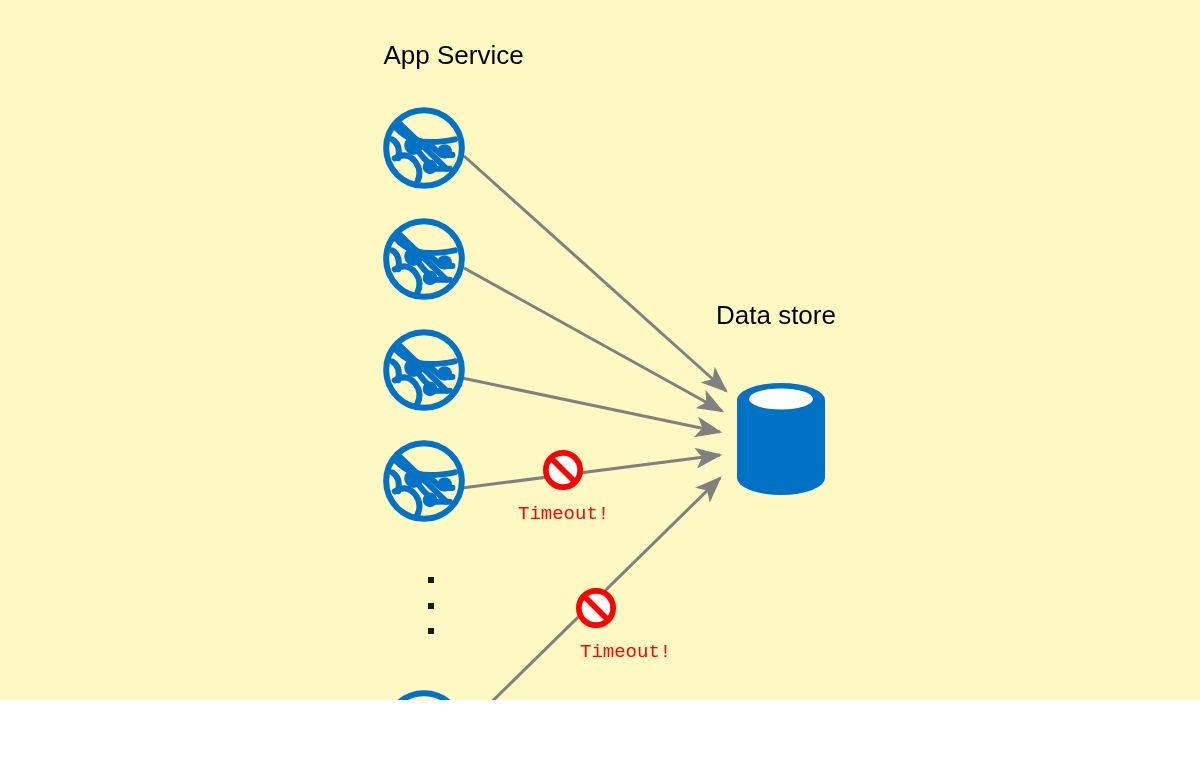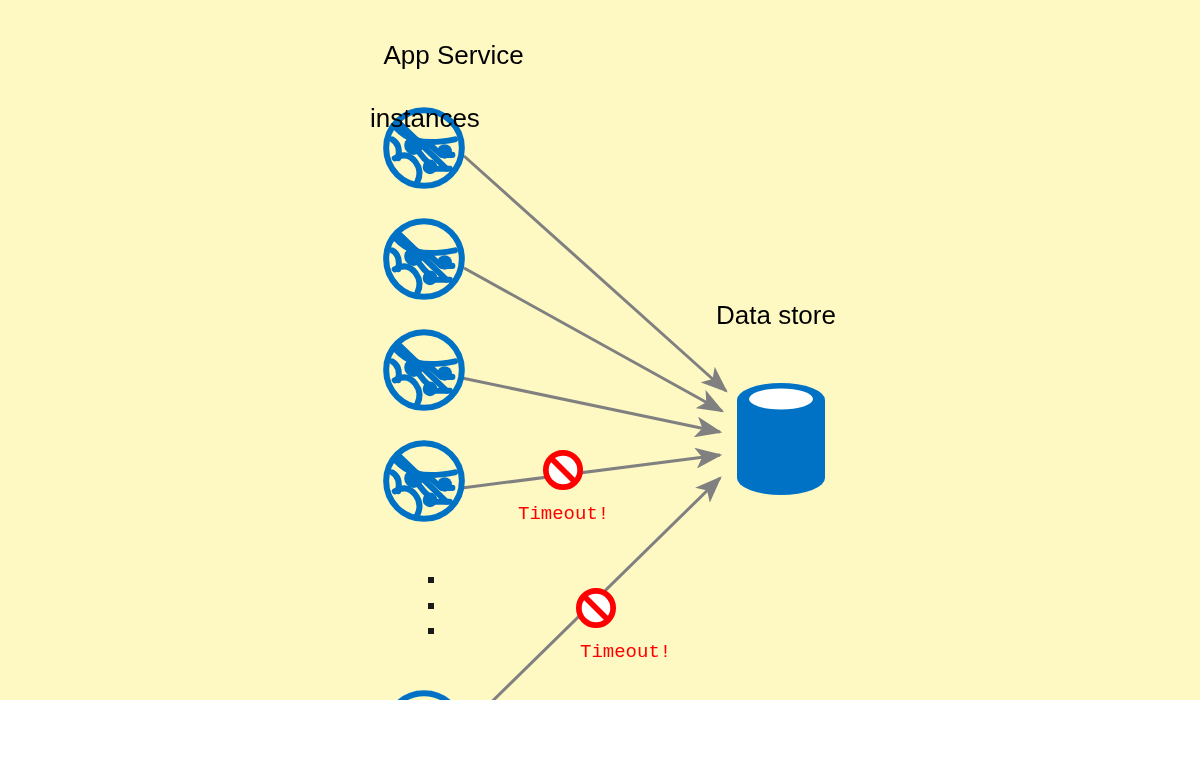--- a/index.html
+++ b/index.html
@@ -122,21 +122,20 @@
     </g>
 
     <g id="timeout-markers-group">
       <use href="#prohibition-icon" x="541" y="448" width="44" height="44"></use>
       <use href="#prohibition-icon" x="574" y="586" width="44" height="44"></use>
     </g>
   </svg>
 
   <div class="label-text" id="app-service-label">
     <span class="line1">App Service</span>
-    <span class="line2">instances</span>
   </div>
 
   <div class="label-text" id="data-store-label">Data store</div>
 
   <div class="timeout-label" id="timeout-label-1">Timeout!</div>
 
   <div class="timeout-label" id="timeout-label-2">Timeout!</div>
 
 </div>
 

